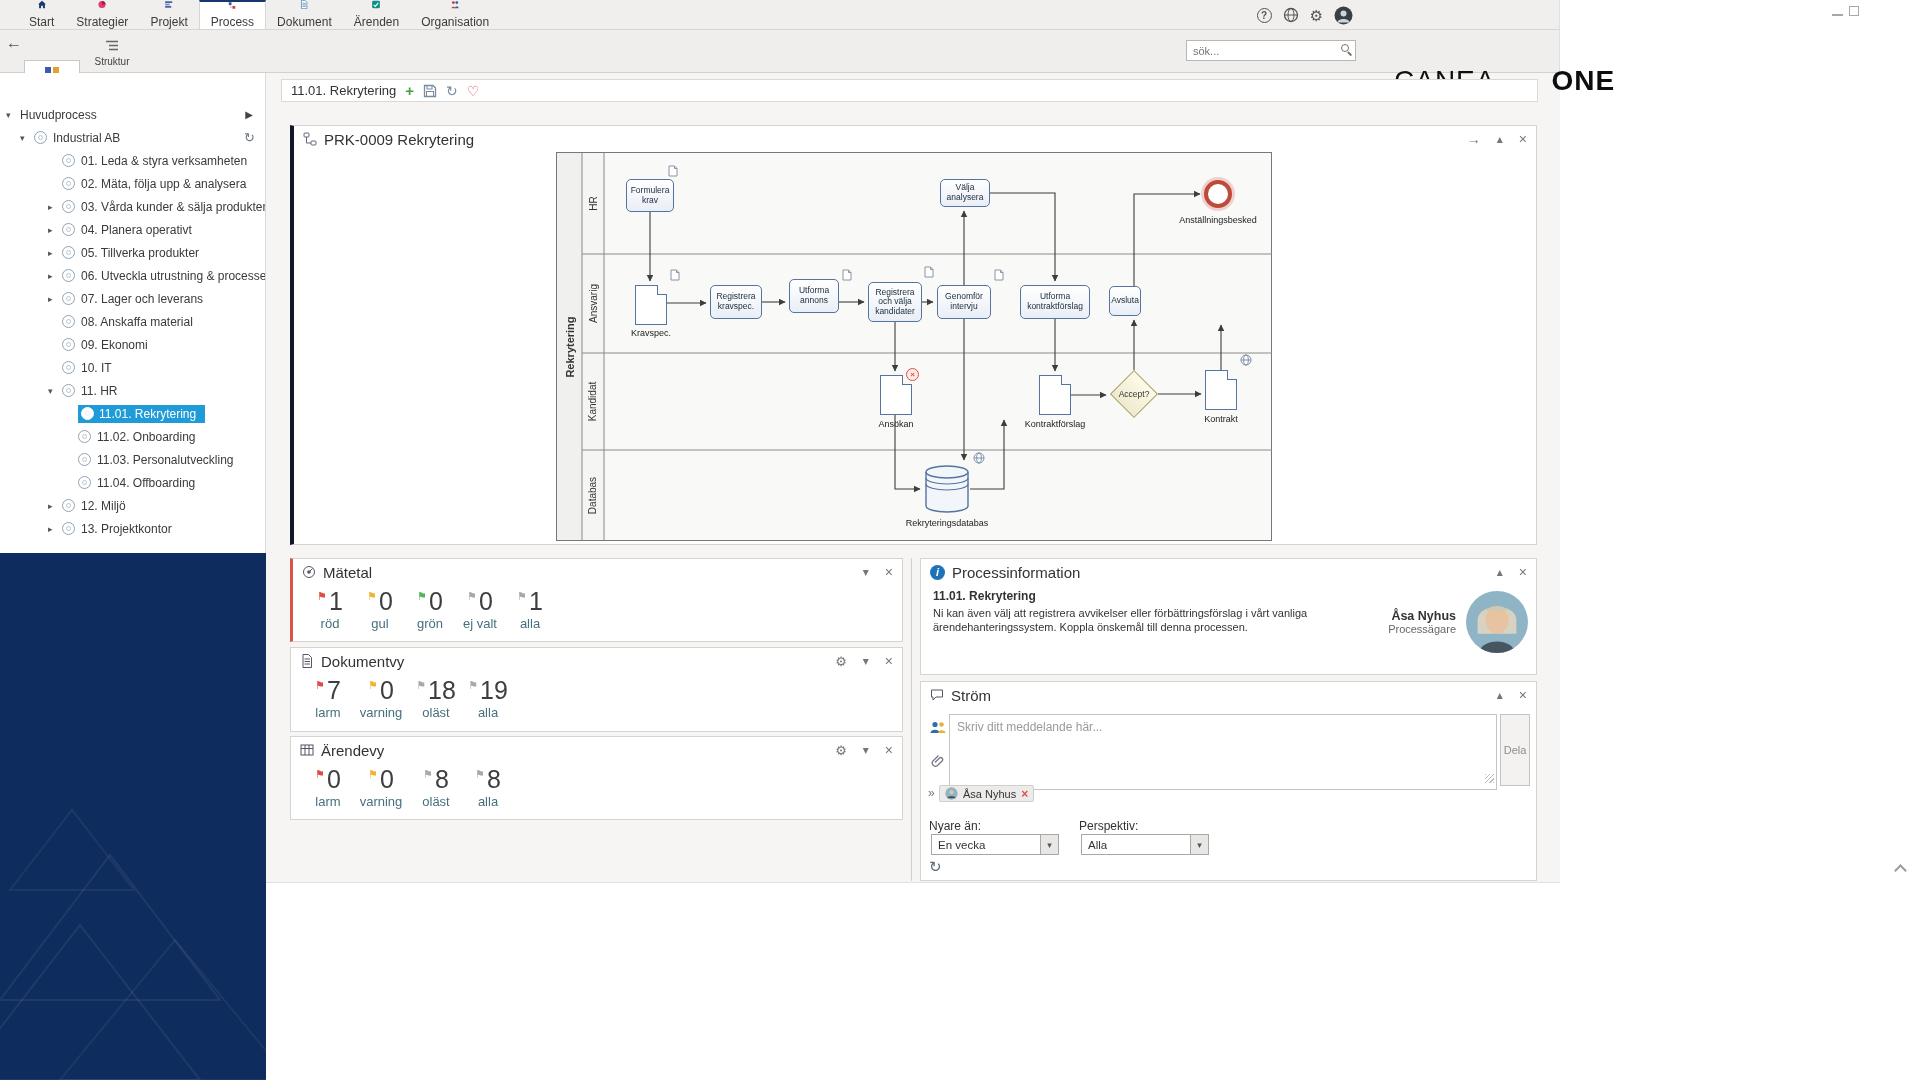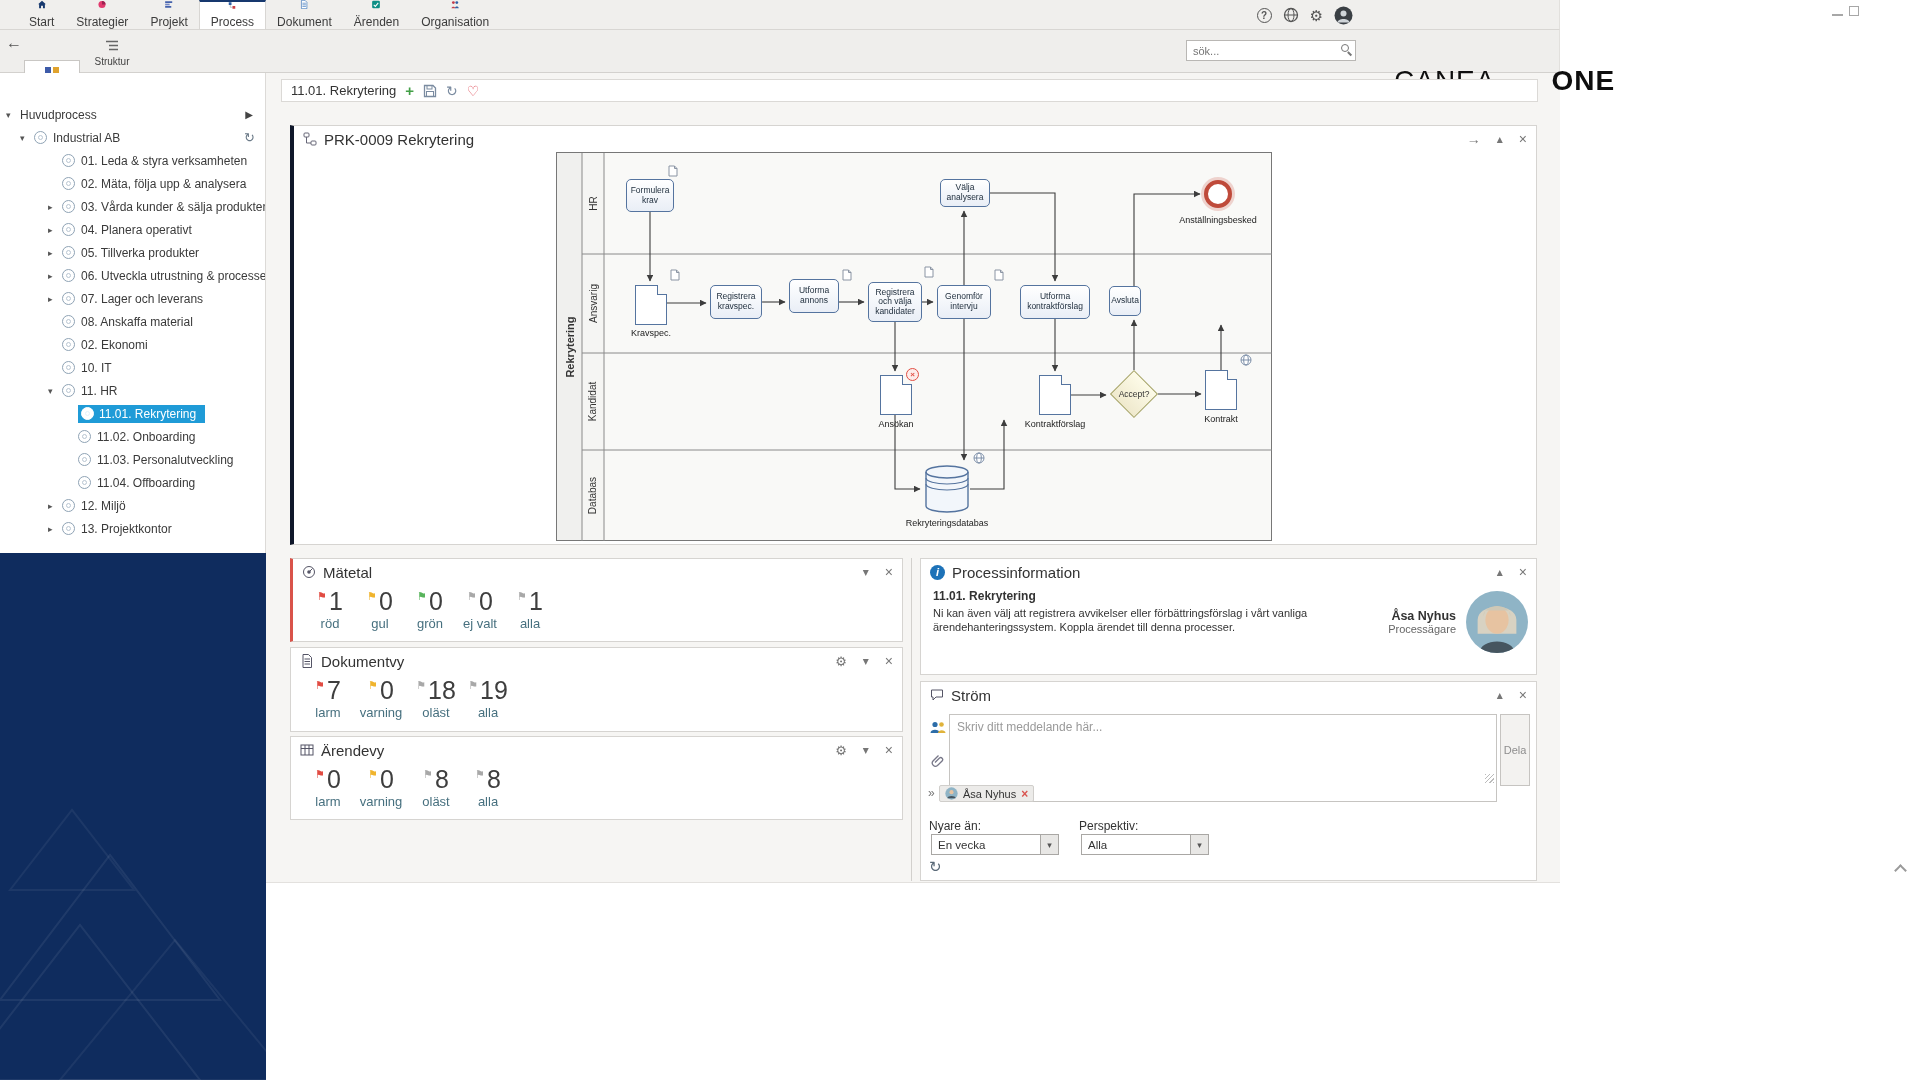--- a/index.html
+++ b/index.html
@@ -61,21 +61,21 @@
 
   
   .pi-sub { font-size:12px; font-weight:bold; color:#333; margin:4px 12px 3px; }
   .pi-p { font-size:11px; line-height:1.28; color:#333; margin:0 12px 4px; width:468px; }
   .owner { position:absolute; right:80px; top:50px; text-align:right; }
   .owner .nm { font-size:12.5px; font-weight:bold; color:#333; }
   .owner .rl { font-size:11px; color:#666; }
   .avatar-lg { position:absolute; right:8px; top:32px; width:62px; height:62px; border-radius:50%; overflow:hidden; }
 
   
-  .compose-ta { position:absolute; left:28px; top:32px; width:548px; height:88px; border:1px solid #c6c4c1; font-size:12px; padding:5px 7px; color:#333; resize:none; font-family:"Liberation Sans",sans-serif; }
+  .compose-ta { position:absolute; left:28px; top:32px; width:548px; height:76px; border:1px solid #c6c4c1; font-size:12px; padding:5px 7px; color:#333; resize:none; font-family:"Liberation Sans",sans-serif; }
   .compose-ta::placeholder { color:#9a9a9a; }
   .dela { position:absolute; left:579px; top:32px; width:30px; height:72px; background:#f3f2f0; border:1px solid #c6c4c1; color:#8e8e8e; font-size:11px; display:flex; align-items:center; justify-content:center; cursor:pointer; }
   .grip { position:absolute; left:564px; top:92px; width:9px; height:9px; background:repeating-linear-gradient(135deg,#bbb 0 1px,transparent 1px 3px); }
   .chip { position:absolute; left:18px; top:103px; height:17px; display:inline-flex; align-items:center; gap:5px; background:#ecebe9; border:1px solid #d0cecb; border-radius:2px; padding:0 5px; font-size:11px; color:#333; cursor:pointer; }
   .chip .x { color:#d9534f; font-weight:bold; font-size:12px; cursor:pointer; }
   .more { position:absolute; left:7px; top:104px; color:#777; font-size:12px; }
   .formlab { position:absolute; font-size:12px; color:#333; }
   .selbox { position:absolute; width:128px; height:21px; border:1px solid #a9a7a4; background:#fff; font-size:11.5px; color:#333; display:flex; align-items:center; cursor:pointer; }
   .selbox .txt { flex:1; padding-left:6px; }
   .selbox .car { width:18px; height:100%; background:#e8e7e5; border-left:1px solid #a9a7a4; display:flex; align-items:center; justify-content:center; font-size:9px; color:#555; }
@@ -263,21 +263,21 @@
       <span>07. Lager och leverans</span>
     </div>
   <div class="trow l2">
       <span class="texp"></span>
       <span class="tico"></span>
       <span>08. Anskaffa material</span>
     </div>
   <div class="trow l2">
       <span class="texp"></span>
       <span class="tico"></span>
-      <span>02. Ekonomi</span>
+      <span>09. Ekonomi</span>
     </div>
   <div class="trow l2">
       <span class="texp"></span>
       <span class="tico"></span>
       <span>10. IT</span>
     </div>
   <div class="trow l2">
       <span class="texp">▾</span>
       <span class="tico"></span>
       <span>11. HR</span>
@@ -628,21 +628,21 @@
   <div class="phead">
     <span style="width:15px;height:15px;border-radius:50%;background:#1d72b8;color:#fff;font-size:11px;font-weight:bold;font-style:italic;display:flex;align-items:center;justify-content:center;">
         <span>i</span>
       </span>
     <span>Processinformation</span>
     <span class="spacer"></span>
     <span class="hicon">▴</span>
     <span class="hicon" style="font-size:14px;">×</span>
   </div>
   <div class="pi-sub">11.01. Rekrytering</div>
-  <div class="pi-p">Ni kan även välj att registrera avvikelser eller förbättringsförslag i vårt vanliga ärendehanteringssystem. Koppla ärendet till denna processer.</div>
+  <div class="pi-p">Ni kan även välj att registrera avvikelser eller förbättringsförslag i vårt vanliga ärendehanteringssystem. Koppla önskemål till denna processen.</div>
   <div class="owner">
     <div class="nm">Åsa Nyhus</div>
     <div class="rl">Processägare</div>
   </div>
   <div class="avatar-lg">
     <svg width="62" height="62" viewBox="0 0 64 64">
         <rect width="64" height="64" fill="#8fb4c6"></rect>
         <path d="M12 30 C12 12 52 12 52 30 L52 44 L12 44 Z" fill="#d8d2c2"></path>
         <ellipse cx="32" cy="30" rx="12" ry="14" fill="#e7c3a1"></ellipse>
         <path d="M14 64 C14 48 50 48 50 64 Z" fill="#46555f"></path>

